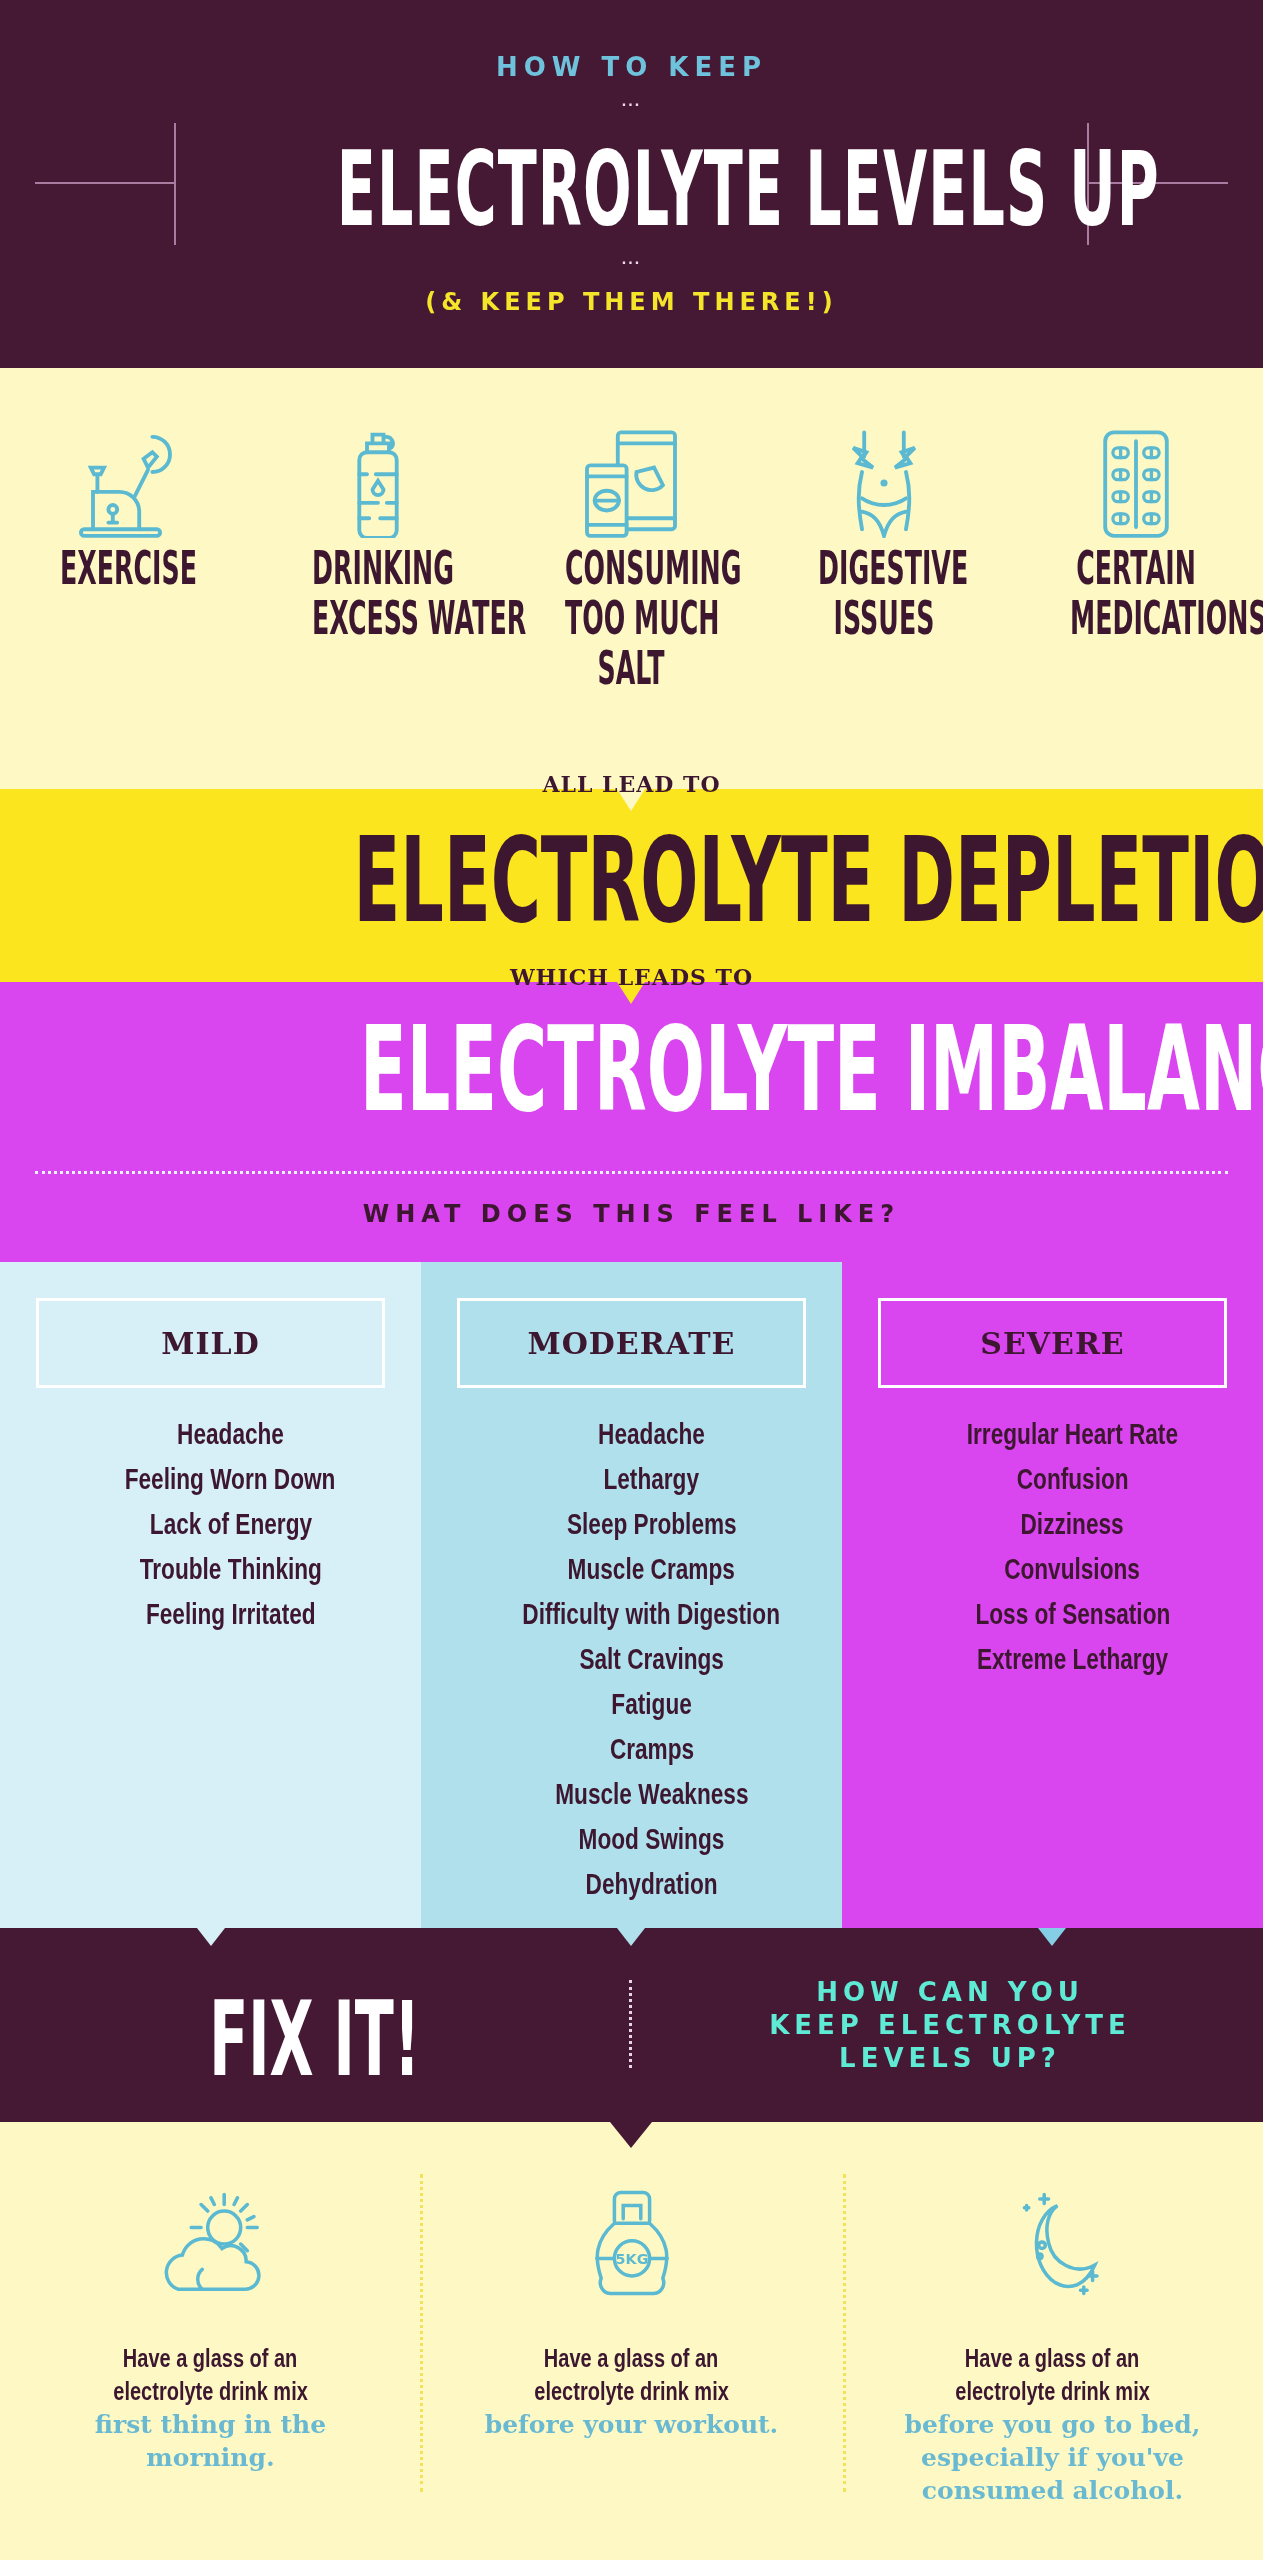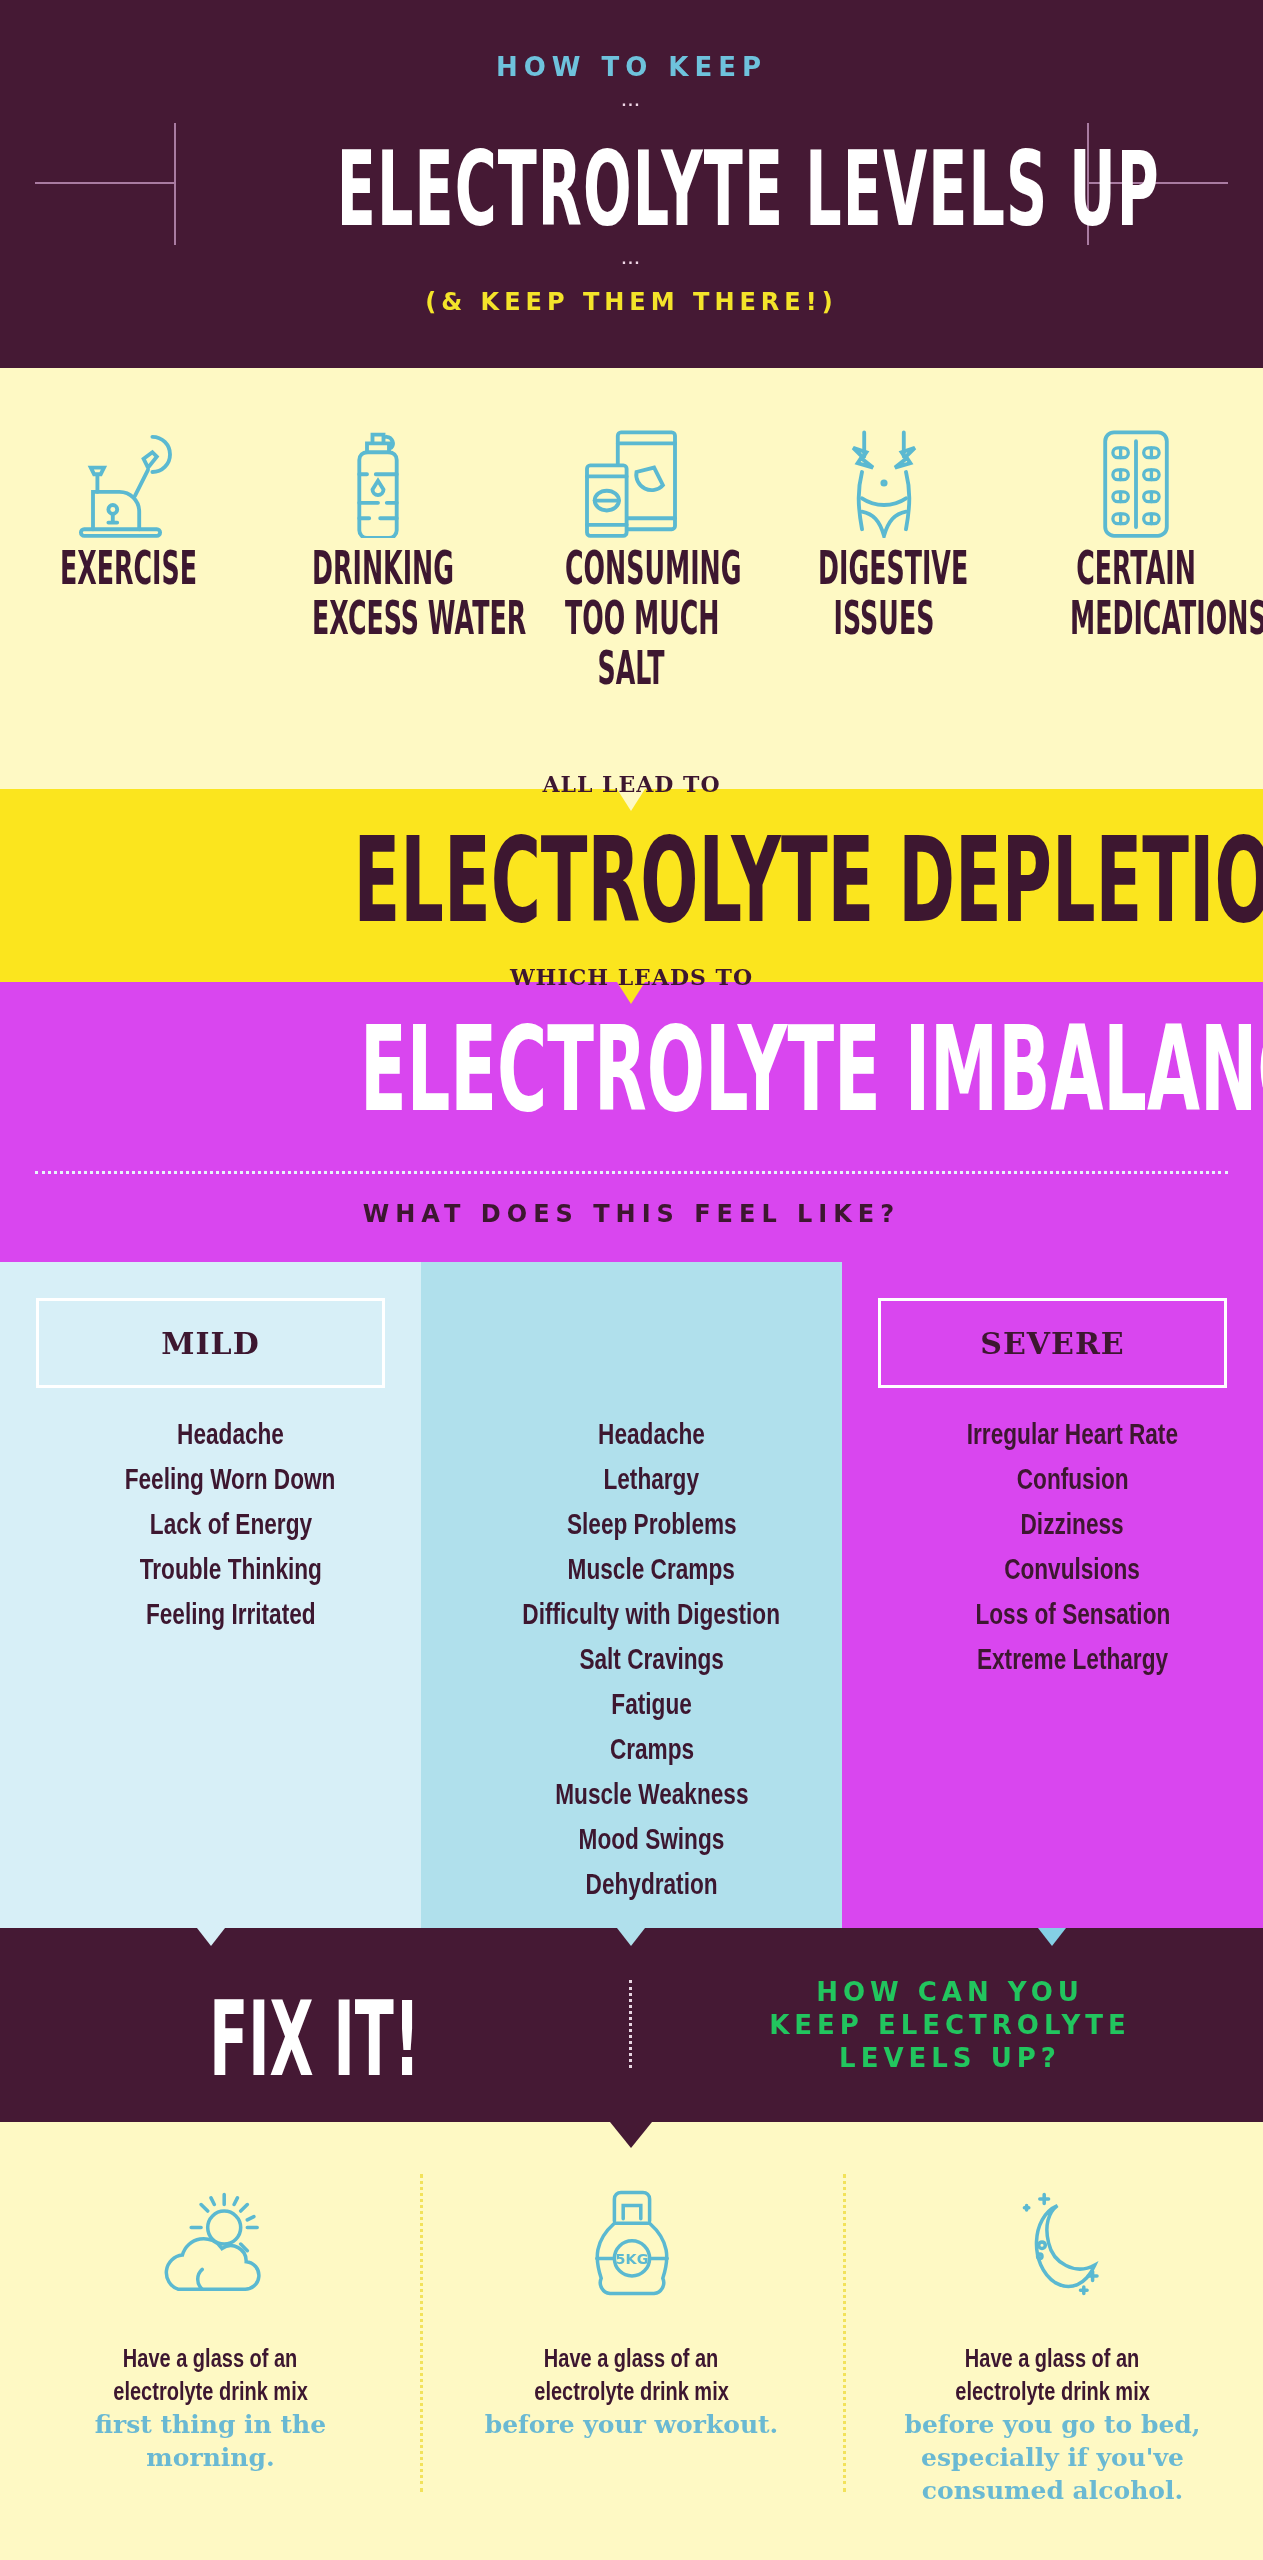--- a/index.html
+++ b/index.html
@@ -45,21 +45,21 @@
   .col .box span { font-size: 30px; color: #3d1730; letter-spacing: 1px; }
   .col ul { position: absolute; left: 0; top: 150px; width: 421px; list-style: none; text-align: center; }
   .col li { height: 45px; line-height: 45px; font-size: 29px; color: #3d1730; margin-left: 40px; }
   .col li span { display: inline-block; transform: scaleX(0.78); white-space: nowrap; font-family: "Liberation Sans", sans-serif; font-weight: bold; }
 
   
   #fix { left: 0; top: 1928px; width: 1263px; height: 194px; background: #451934; }
   #fix .fixit { left: 110px; width: 410px; top: 50px; text-align: center; color: #ffffff; }
   #fix .fixit span { font-size: 104px; transform: scaleX(0.55); white-space: nowrap; }
   #fix .vdiv { left: 629px; top: 52px; width: 3px; height: 88px; border-left: 3px dotted #e8d6e2; }
-  #fix .how { left: 740px; width: 420px; top: 48px; text-align: center; color: #22c55e; font-size: 26px; letter-spacing: 5px; line-height: 33px; font-family: "DejaVu Sans", sans-serif; font-weight: bold; }
+  #fix .how { left: 740px; width: 420px; top: 48px; text-align: center; color: #5eead4; font-size: 26px; letter-spacing: 5px; line-height: 33px; font-family: "DejaVu Sans", sans-serif; font-weight: bold; }
 
   
   #tips { left: 0; top: 2122px; width: 1263px; height: 438px; background: #fef9c4; }
   .tip { top: 66px; width: 421px; text-align: center; }
   .tip svg { display: block; margin: 0 auto; }
   .tip .t1 { margin-top: 44px; color: #3d1730; font-size: 25px; line-height: 33px; }
   .tip .t1 span { display: inline-block; transform: scaleX(0.8); white-space: nowrap; font-weight: bold; }
   .tip .t2 { color: #6ab9d3; font-size: 25px; line-height: 33px; font-family: "DejaVu Serif", serif; font-weight: bold; }
   .vdot { top: 52px; width: 3px; height: 318px; border-left: 3px dotted #f2e25a; }
 </style>
@@ -186,20 +186,23 @@
     </div>
   <ul>
     <li><span>Headache</span></li>
     <li><span>Feeling Worn Down</span></li>
     <li><span>Lack of Energy</span></li>
     <li><span>Trouble Thinking</span></li>
     <li><span>Feeling Irritated</span></li>
   </ul>
 </section>
 <section class="abs col" style="left:421px;background:#b0e0ec">
+  <div class="box">
+      <span class="slab">MODERATE</span>
+    </div>
   <ul>
     <li><span>Headache</span></li>
     <li><span>Lethargy</span></li>
     <li><span>Sleep Problems</span></li>
     <li><span>Muscle Cramps</span></li>
     <li><span>Difficulty with Digestion</span></li>
     <li><span>Salt Cravings</span></li>
     <li><span>Fatigue</span></li>
     <li><span>Cramps</span></li>
     <li><span>Muscle Weakness</span></li>

